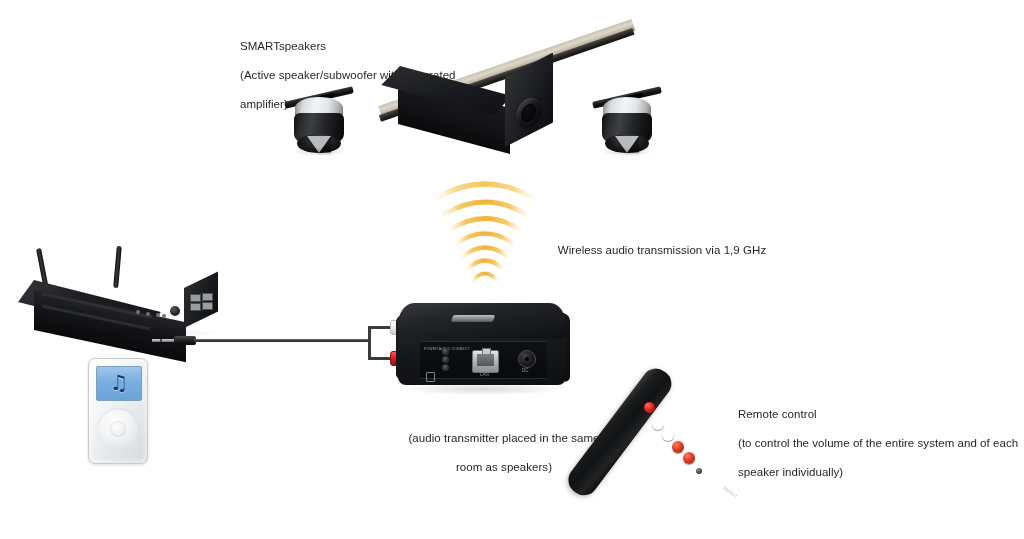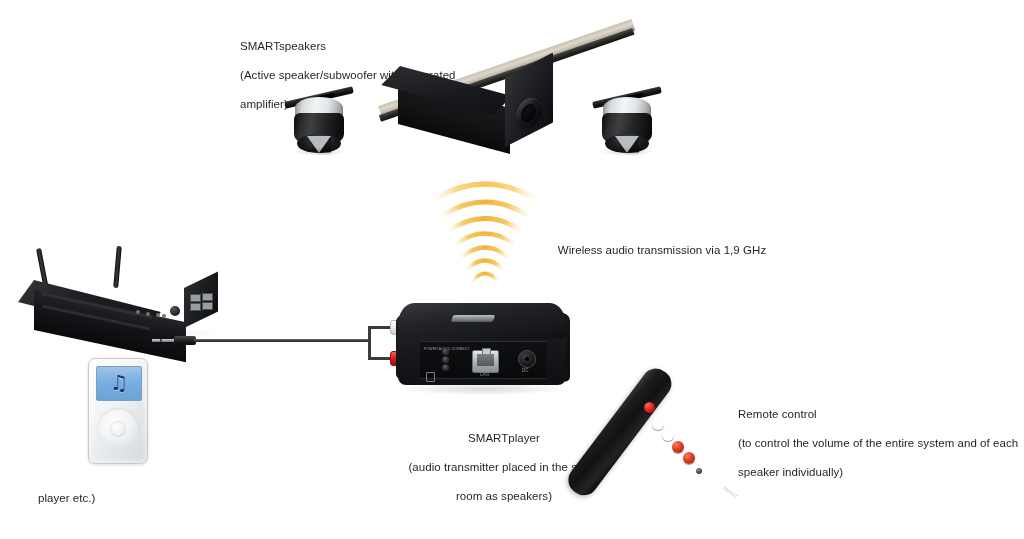--- a/index.html
+++ b/index.html
@@ -612,21 +612,20 @@
 
   <div class="ipod">
     <div class="ipod-body"></div>
     <div class="ipod-screen">
       <span class="ipod-note">♫</span>
     </div>
     <div class="ipod-wheel"></div>
   </div>
 
   <div class="lbl" style="left:38px; top:476px; width:210px;">
-    <div>player etc.)</div>
   </div>
 
   <div class="cable">
     <div class="jack-pin"></div>
     <div class="jack-body"></div>
     <div class="cable-line"></div>
     <div class="cable-up"></div>
     <div class="cable-split"></div>
     <div class="cable-dn"></div>
     <div class="rca rca-w" style="left:240px; top:2px;">
@@ -657,21 +656,20 @@
       <div class="pl-rj45"></div>
       <div class="pl-dc"></div>
       <div class="pl-sq"></div>
       <div class="pl-icon" style="left:60px; top:30px;">LAN</div>
       <div class="pl-icon" style="left:102px; top:26px;">DC</div>
     </div>
     <div class="pl-shadow"></div>
   </div>
 
   <div class="lbl lbl-center" style="left:398px; top:416px; width:212px;">
-    <div>SMARTplayer</div>
     <div>(audio transmitter placed in the same</div>
     <div>room as speakers)</div>
   </div>
 
   <div class="remote">
     <div class="rm-body"></div>
     <div class="rm-btn rm-power" style="left:14px;  top:16px;"></div>
     <div class="rm-btn rm-grey" style="left:22px;  top:32px;"></div>
     <div class="rm-btn rm-grey" style="left:32px;  top:43px;"></div>
     <div class="rm-btn rm-red" style="left:42px;  top:55px;"></div>

